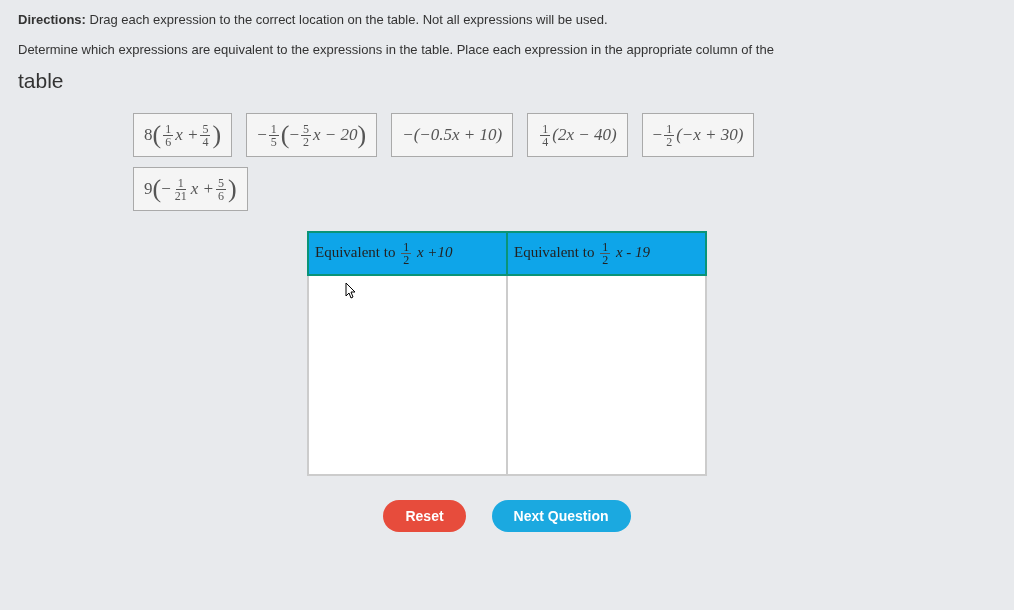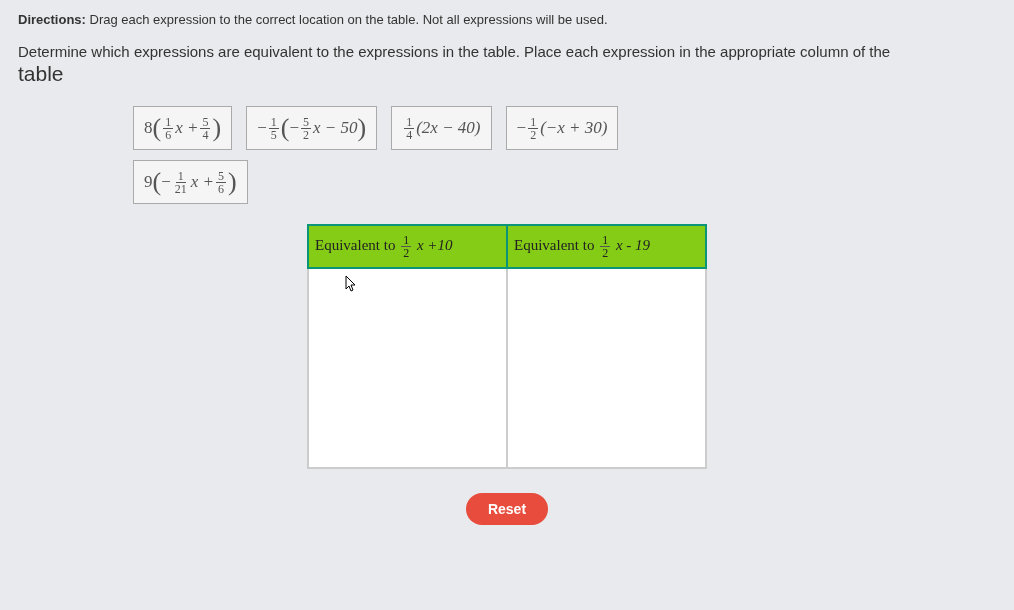--- a/index.html
+++ b/index.html
@@ -13,22 +13,22 @@
       overflow: hidden;
     }
     .directions {
       font-size: 13px;
       margin-bottom: 14px;
     }
     .directions-label {
       font-weight: bold;
     }
     .instruction {
-      font-size: 15px;
-      margin-bottom: 0;
+      font-size: 13px;
+      margin-bottom: 10px;
       line-height: 1.4;
     }
     .table-word {
       font-size: 21px;
       margin-bottom: 20px;
     }
     .tiles-area {
       margin-left: 115px;
       margin-bottom: 20px;
     }
@@ -62,21 +62,21 @@
     .frac .den { padding: 0 2px; }
     .paren { font-size: 26px; font-weight: 300; }
     
     .answer-table {
       width: 400px;
       margin: 0 auto;
       border-collapse: collapse;
       background: #fff;
     }
     .answer-table th {
-      background: #84cc16;
+      background: #0ea5e9;
       border: 2px solid #0a9478;
       padding: 8px 6px;
       font-weight: normal;
       font-family: "Times New Roman", serif;
       font-size: 15px;
       color: #222;
       text-align: left;
     }
     .answer-table td {
       border: 2px solid #ccc;
@@ -146,24 +146,27 @@
       <span class="frac">
           <span class="num">1</span>
           <span class="den">5</span>
         </span>
       <span class="paren">(</span>
       <span>−</span>
       <span class="frac">
           <span class="num">5</span>
           <span class="den">2</span>
         </span>
-      <span class="ital">x − 50</span>
+      <span class="ital">x − 20</span>
       <span class="paren">)</span>
     </div>
 
+    <div class="tile ital">
+      <span>−(−0.5x + 10)</span>
+    </div>
 
     <div class="tile">
       <span class="frac">
           <span class="num">1</span>
           <span class="den">4</span>
         </span>
       <span class="ital">(2x − 40)</span>
     </div>
 
     <div class="tile">
@@ -223,13 +226,14 @@
             </svg>
       </span>
     </td>
     <td></td>
   </tr>
 </tbody>
   </table>
 
 <div class="buttons">
   <button class="btn btn-reset">Reset</button>
+  <button class="btn btn-next">Next Question</button>
 </div>
 
 </body></html>

